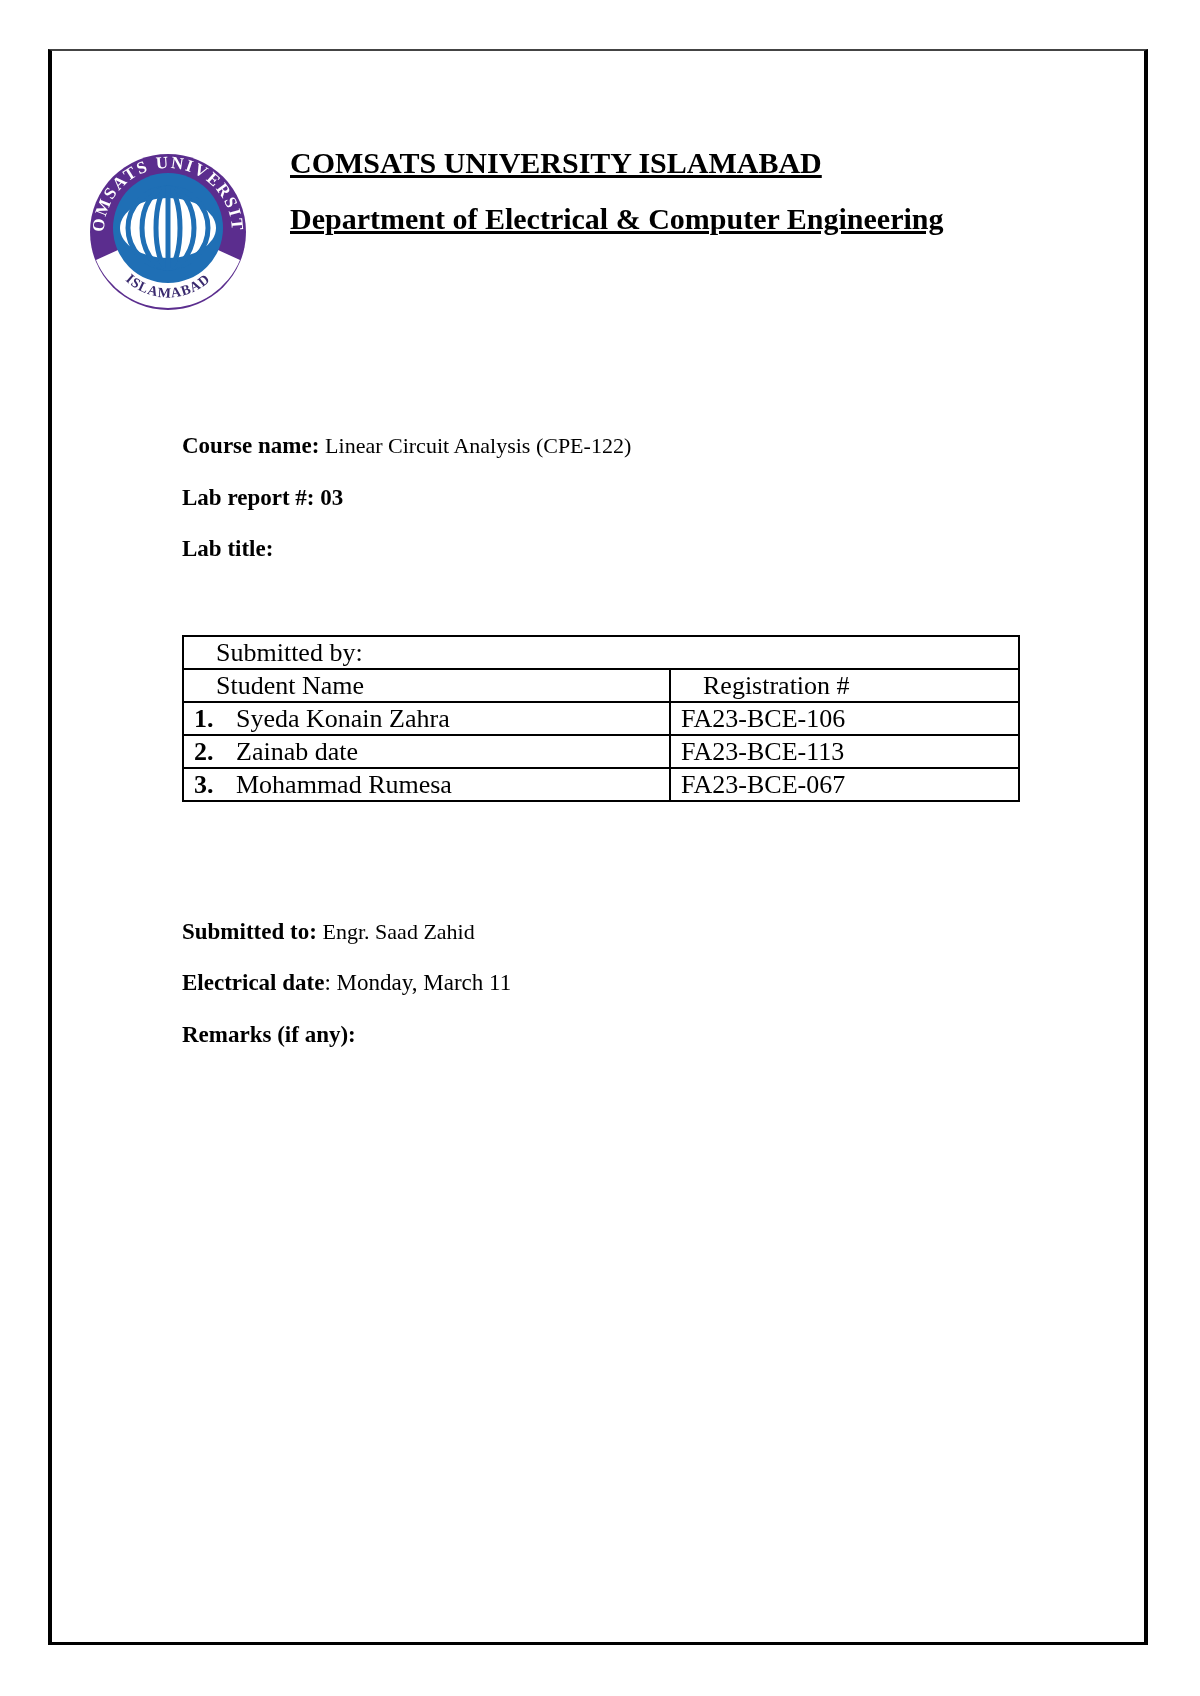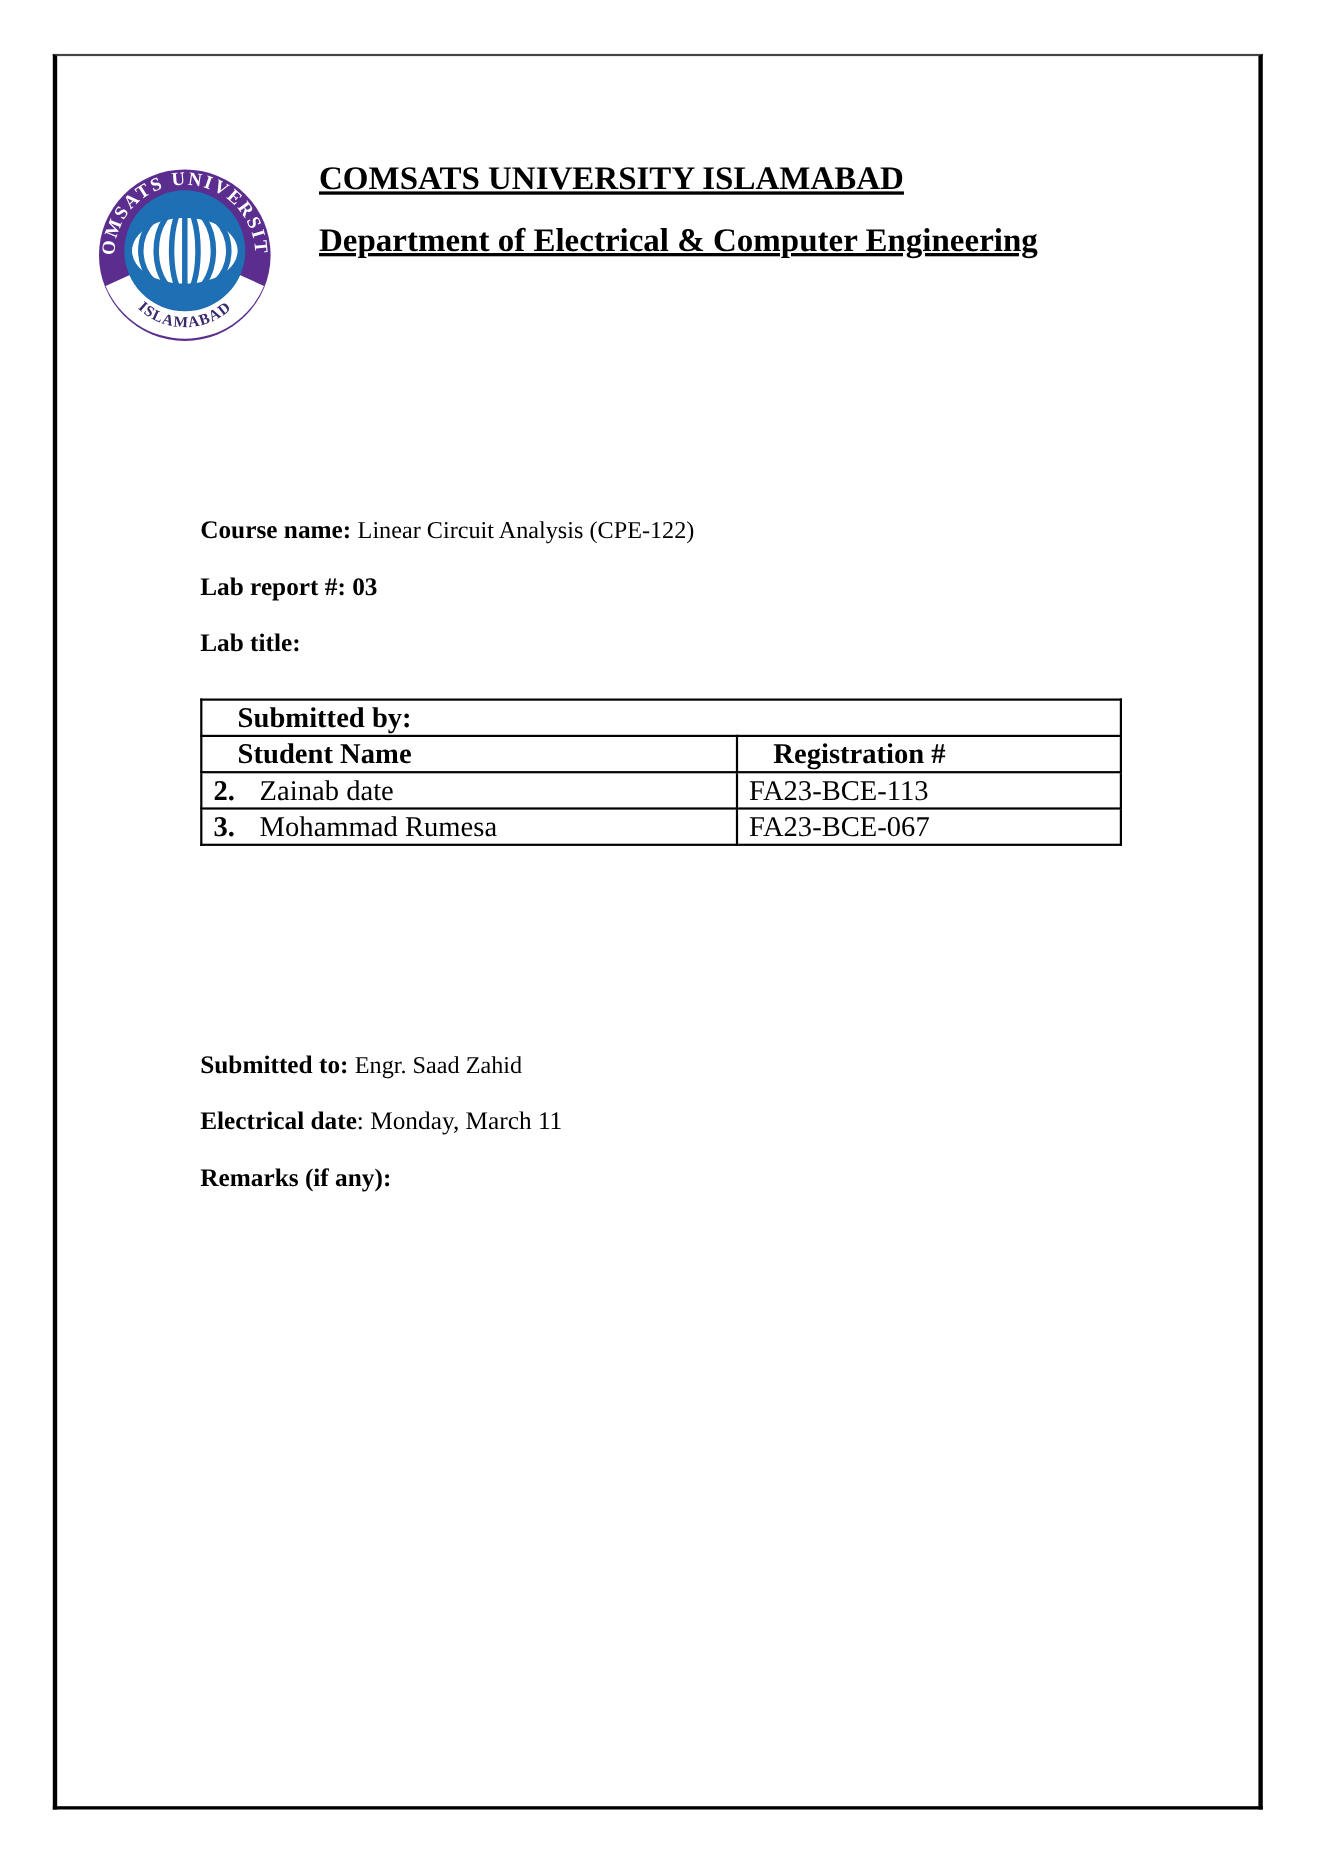--- a/index.html
+++ b/index.html
@@ -5,30 +5,30 @@
     html, body { margin: 0; padding: 0; background: #ffffff; }
     body { width: 1200px; height: 1696px; position: relative; overflow: hidden;
            font-family: "Liberation Serif", "DejaVu Serif", serif; color: #000; }
     .page-border { position: absolute; left: 48px; top: 49px; width: 1100px; height: 1596px;
                    border-top: 2px solid #444; border-left: 4px solid #000;
                    border-right: 4px solid #000; border-bottom: 3px solid #000; box-sizing: border-box; }
     .logo { position: absolute; left: 78px; top: 150px; width: 180px; height: 165px; }
     .title { position: absolute; left: 290px; width: 700px; font-weight: bold; text-decoration: underline; }
     .title.univ { top: 146px; font-size: 30px; }
     .title.dept { top: 202px; font-size: 30px; }
-    .field { position: absolute; left: 182px; font-size: 23px; line-height: 28px; white-space: nowrap; margin-top: 36px; }
+    .field { position: absolute; left: 182px; font-size: 23px; line-height: 28px; white-space: nowrap; }
     .field b { font-weight: bold; }
     .field .val { font-weight: normal; }
     .field .valb { font-weight: bold; }
     table.sub { position: absolute; left: 182px; top: 635px; width: 838px; border-collapse: collapse;
                 font-size: 26px; }
     table.sub td { border: 2px solid #000; height: 33px; padding: 0 0 0 10px; line-height: 30px;
                    box-sizing: border-box; vertical-align: middle; }
     table.sub td.c1 { width: 487px; }
-    table.sub .hdr { font-weight: bold; font-size: 26px; padding-left: 32px; }
+    table.sub .hdr { font-weight: normal; font-size: 26px; padding-left: 32px; }
     table.sub .num { font-weight: bold; display: inline-block; width: 42px; }
   </style>
 </head>
 <body>
 
 <div class="page-border"></div>
 
 <svg class="logo" viewBox="0 0 180 165">
   <circle cx="90" cy="82" r="78" fill="#5b2d8e"></circle>
   <path d="M 18 110 A 78 78 0 0 0 162 110 L 140 100 A 56 56 0 0 1 40 100 Z" fill="#ffffff"></path>
@@ -69,20 +69,24 @@
 <table class="sub">
   <tbody>
       <tr>
     <td colspan="2" class="hdr">Submitted by:</td>
   </tr>
   <tr>
     <td class="c1 hdr">Student Name</td>
     <td class="hdr">Registration #</td>
   </tr>
   <tr>
+    <td class="c1"><span class="num">1.</span><span>Syeda Konain Zahra</span></td>
+    <td>FA23-BCE-106</td>
+  </tr>
+  <tr>
     <td class="c1"><span class="num">2.</span><span>Zainab date</span></td>
     <td>FA23-BCE-113</td>
   </tr>
   <tr>
     <td class="c1"><span class="num">3.</span><span>Mohammad Rumesa</span></td>
     <td>FA23-BCE-067</td>
   </tr>
 </tbody>
   </table>
 

